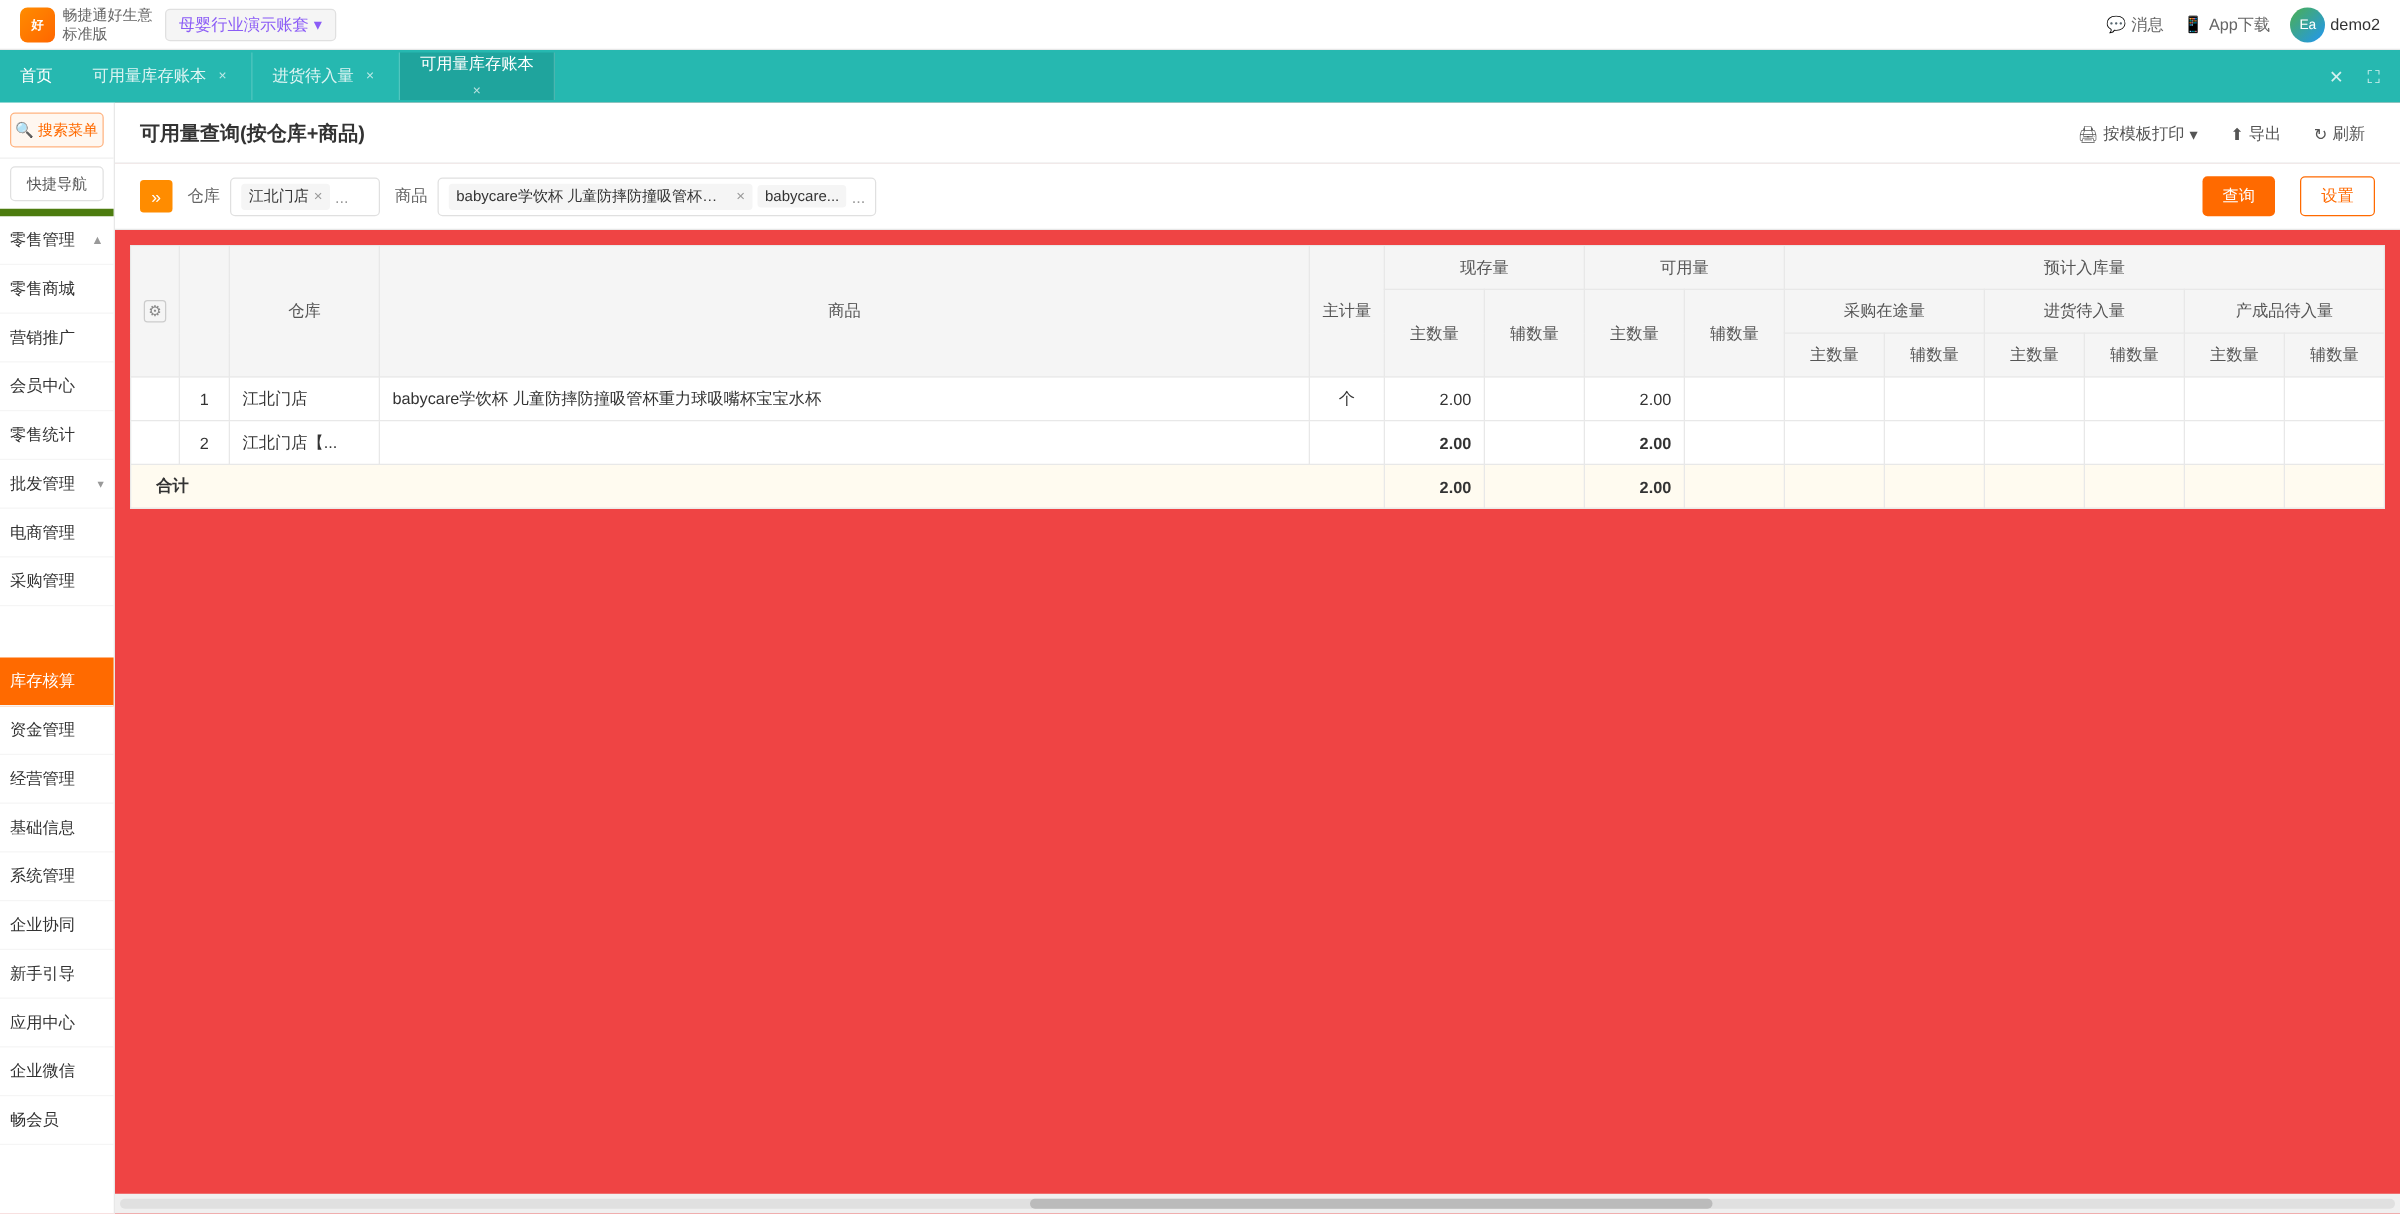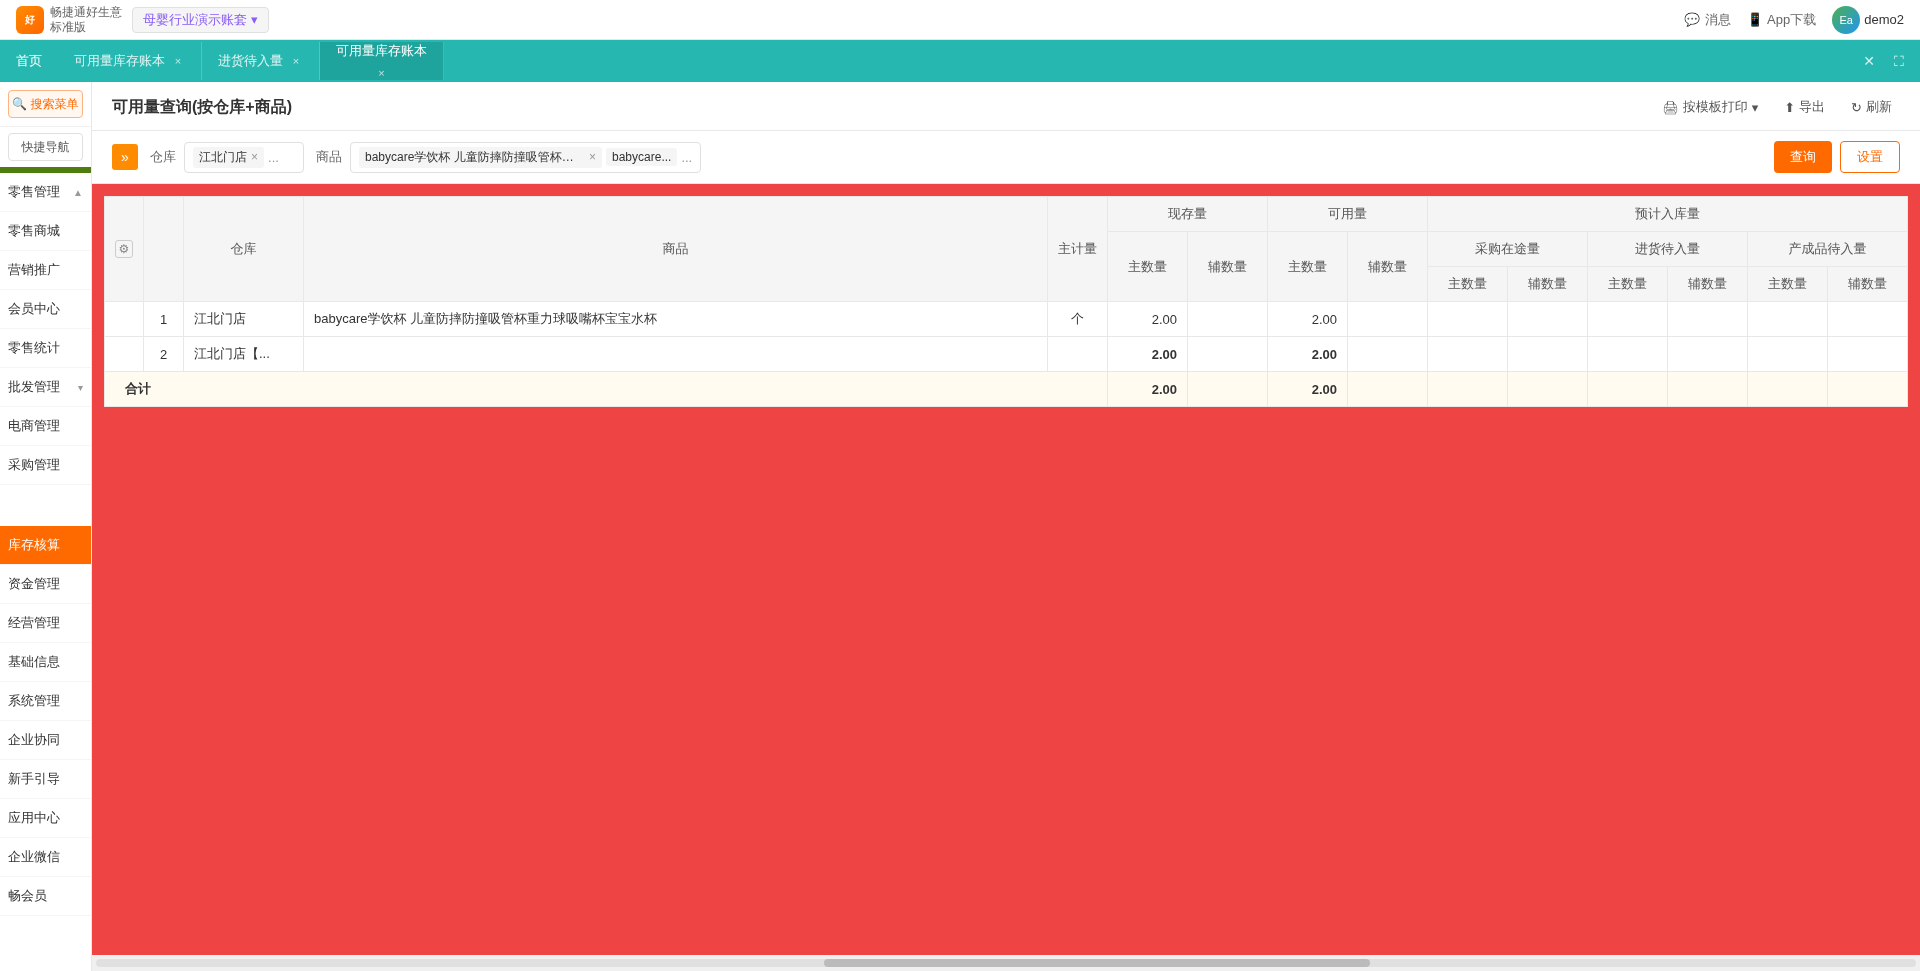--- a/index.html
+++ b/index.html
@@ -210,21 +210,21 @@
     }
     .filter-tag {
       display: inline-flex; align-items: center; gap: 4px;
       background: #f5f5f5; border-radius: 3px; padding: 2px 6px;
       font-size: 12px; color: #333;
     }
     .filter-tag .remove { cursor: pointer; color: #999; }
     .filter-dots { color: #999; cursor: pointer; }
     .filter-actions {
       margin-left: auto;
-      display: flex; gap: 8px; padding-left: 44px;
+      display: flex; gap: 20px; padding-left: 44px;
     }
     .btn-query {
       background: #ff6a00; color: white; border: none;
       padding: 6px 16px; border-radius: 4px; cursor: pointer;
       font-size: 13px;
     }
     .btn-setting {
       background: #fff; color: #ff6a00; border: 1px solid #ff6a00;
       padding: 6px 16px; border-radius: 4px; cursor: pointer;
       font-size: 13px;

